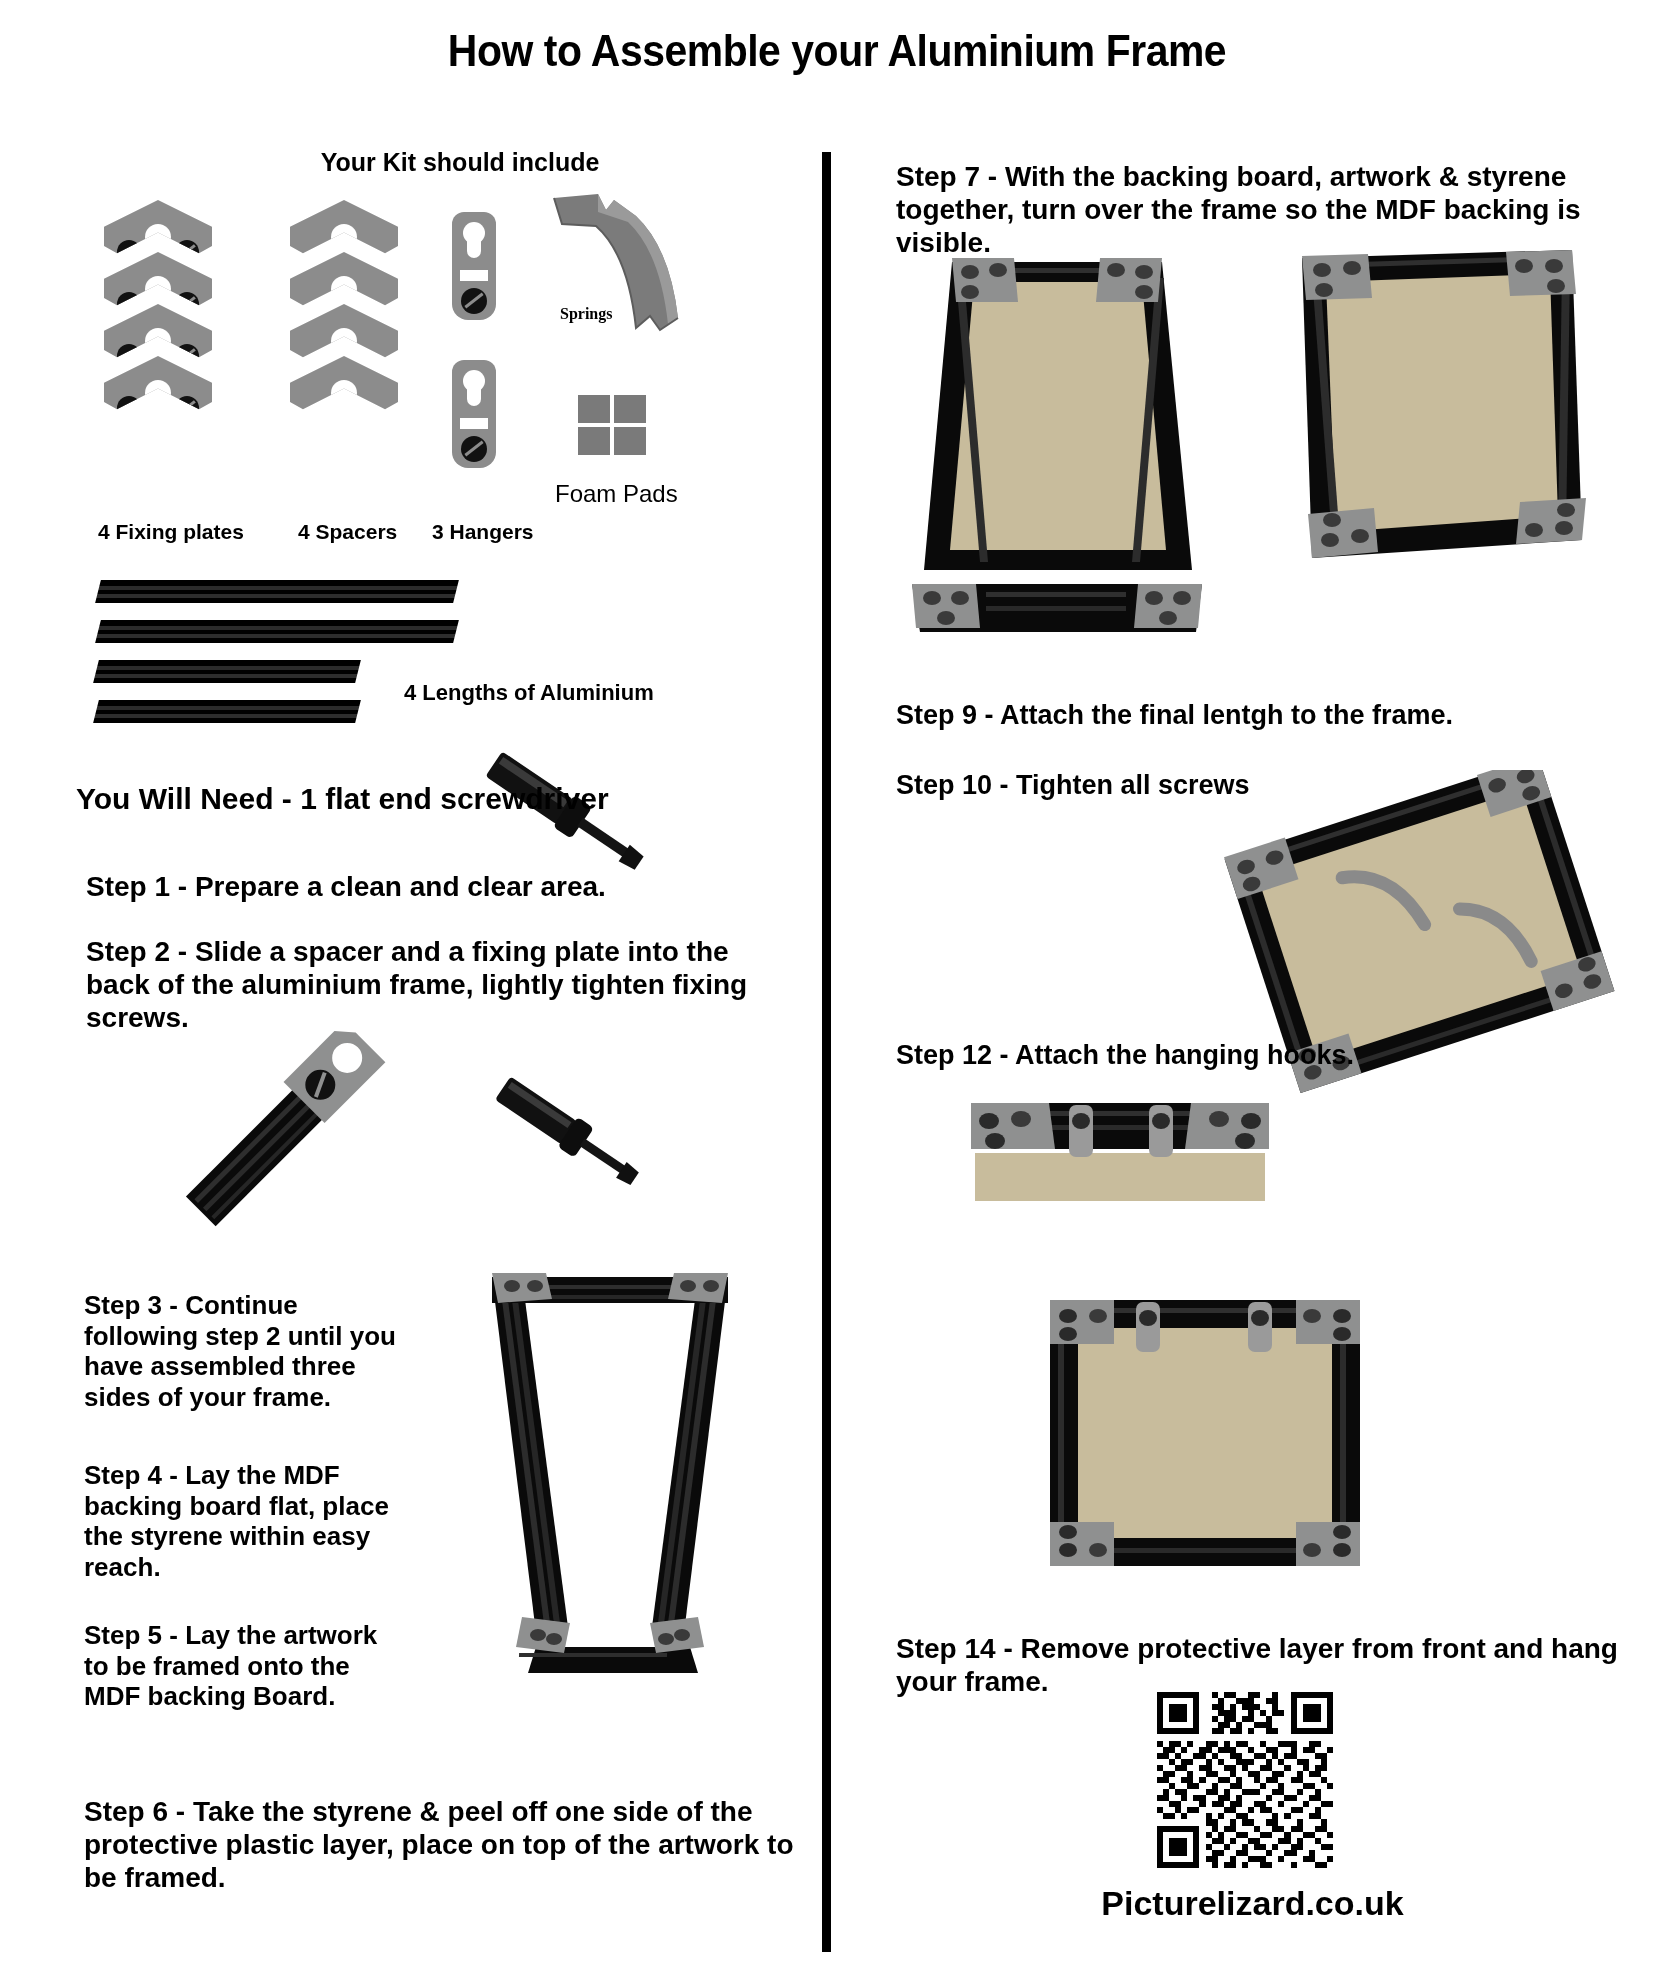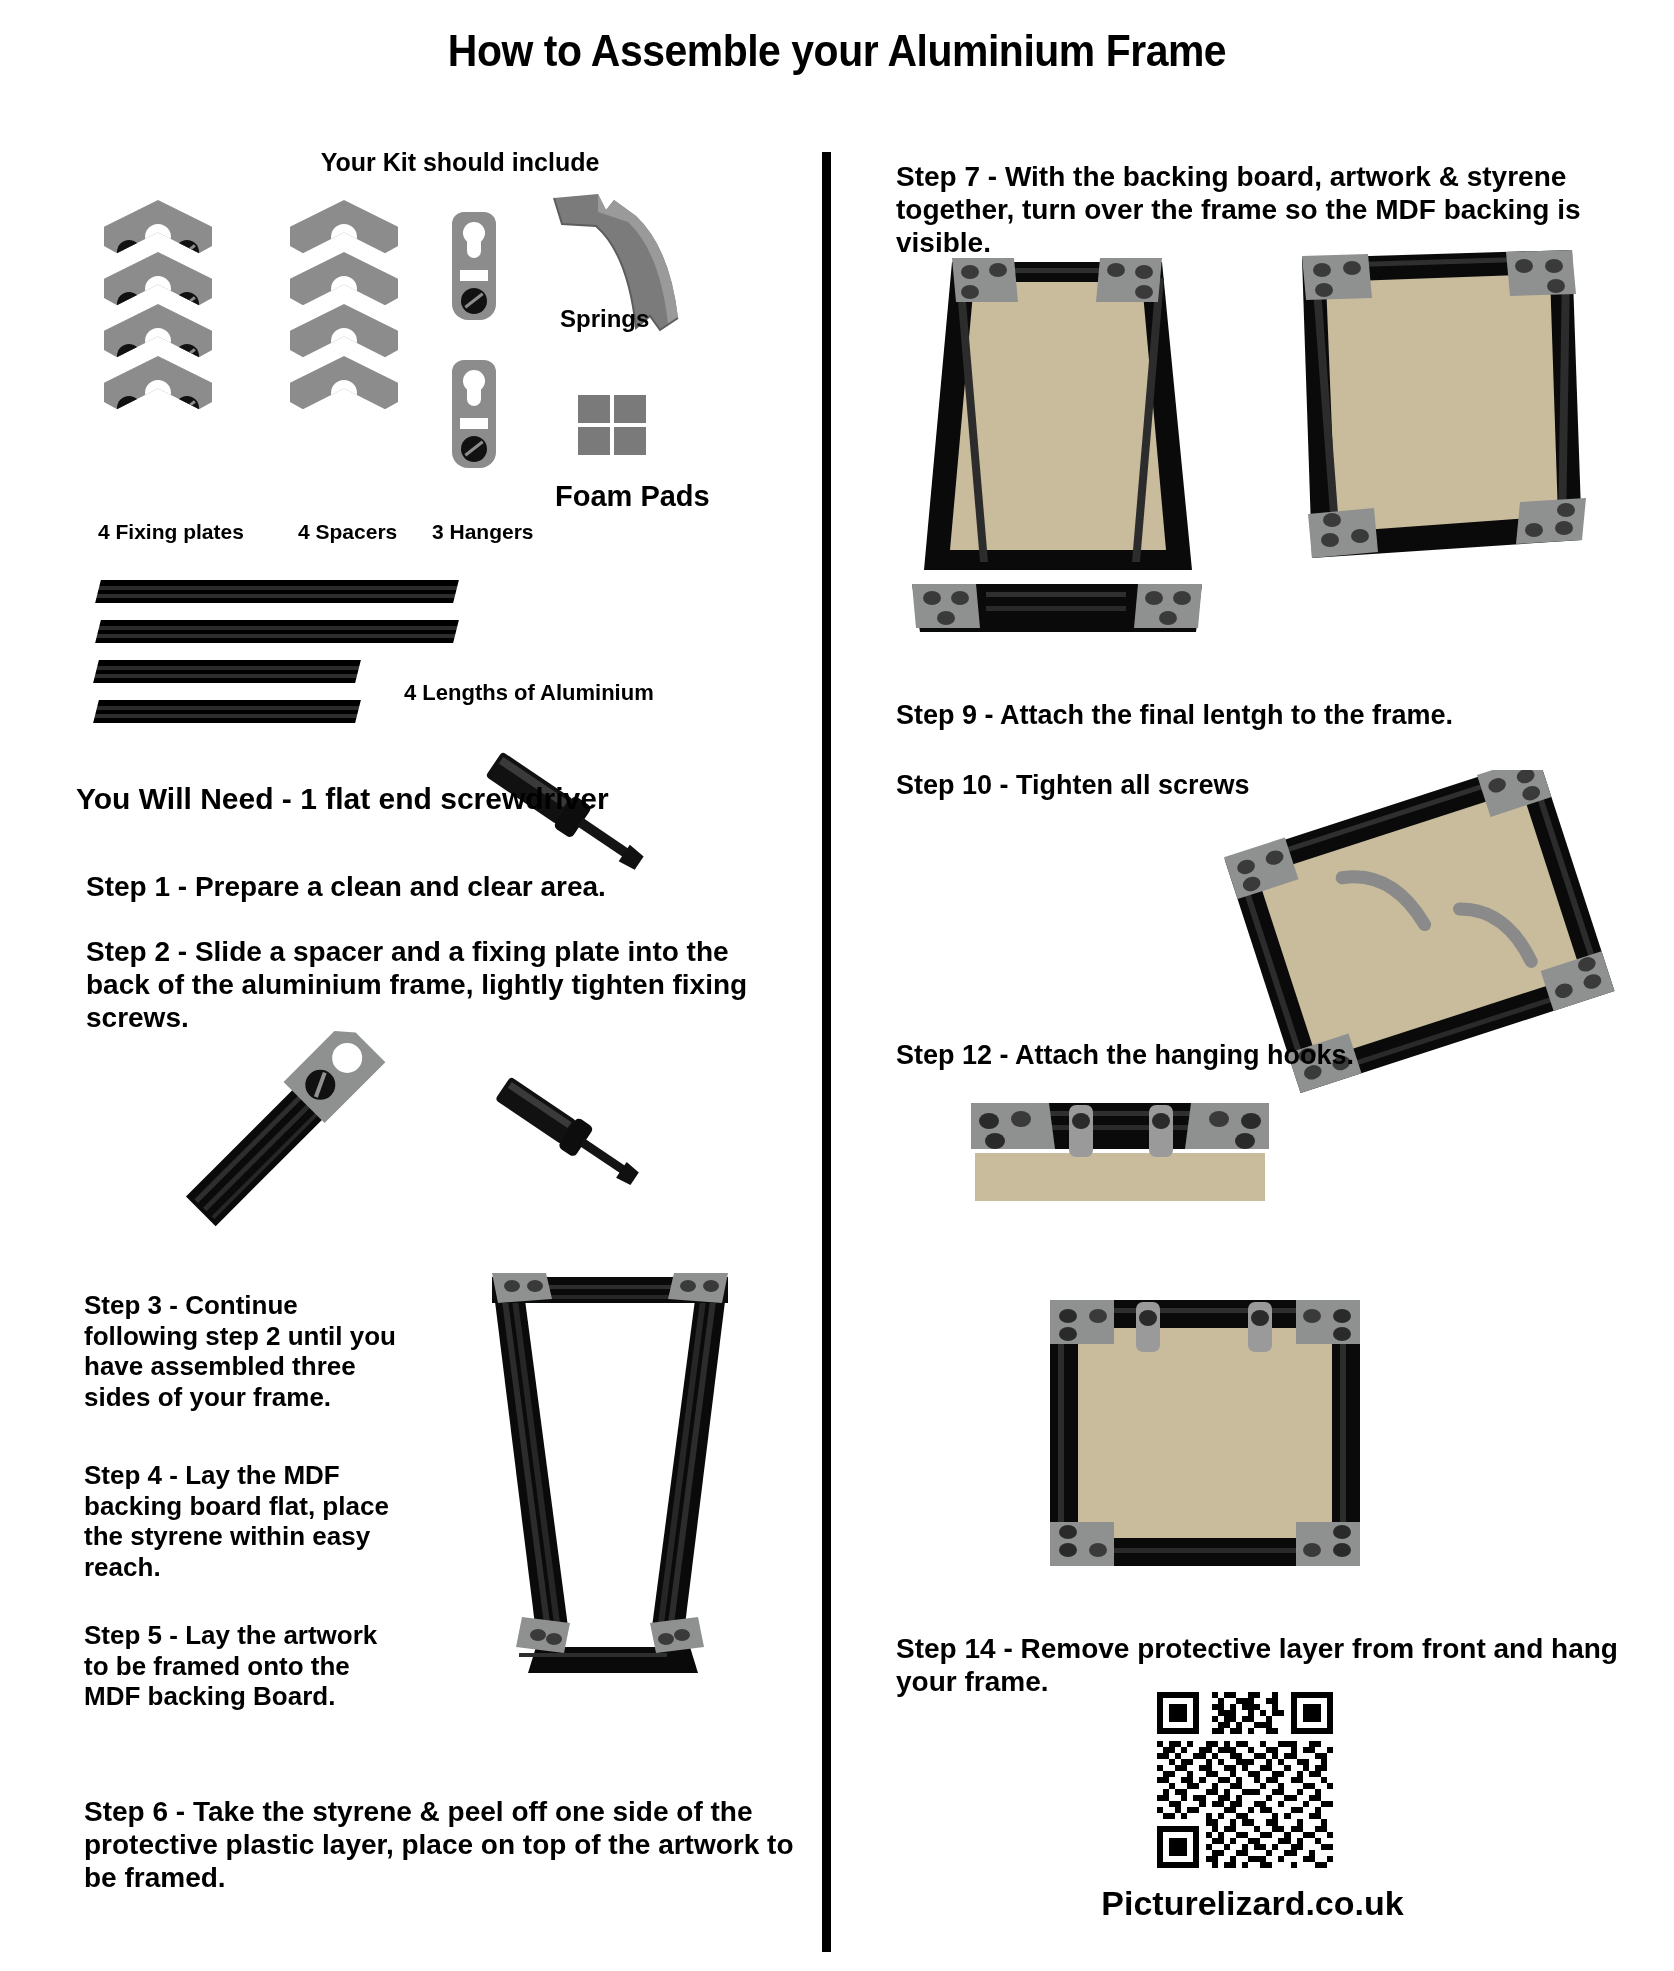--- a/index.html
+++ b/index.html
@@ -77,26 +77,26 @@
     position: absolute; left: 50%; margin-left: -13px; top: 76px;
     width: 26px; height: 26px; border-radius: 50%; background: #111;
   }
   .hanger .screw2::after {
     content:""; position:absolute; left:2px; top:11px; width:22px; height:3px;
     background:#8c8c8c; transform: rotate(-38deg);
   }
 
   
   #springs-art { position: absolute; left: 540px; top: 190px; width: 200px; height: 170px; }
-  #springs-label { position: absolute; left: 560px; top: 305px; font-size: 24px; font-weight: bold; }
+  #springs-label { position: absolute; left: 560px; top: 305px; font-size: 16px; font-weight: bold; font-family: Liberation Serif, serif; }
 
   
   #foampads { position: absolute; left: 578px; top: 395px; width: 70px; height: 62px; }
   .pad { position: absolute; width: 32px; height: 28px; background: #7a7a7a; }
-  #foampads-label { position: absolute; left: 555px; top: 480px; font-size: 29px; font-weight: bold; }
+  #foampads-label { position: absolute; left: 555px; top: 480px; font-size: 24px; font-weight: normal; }
 
   .kit-label { position: absolute; font-size: 21px; font-weight: bold; }
 
   
   .alu {
     position: absolute; height: 23px;
     background: linear-gradient(180deg,#000 0 28%,#2b2b2b 28% 44%,#000 44% 62%,#2d2d2d 62% 78%,#000 78% 100%);
   }
 
   

